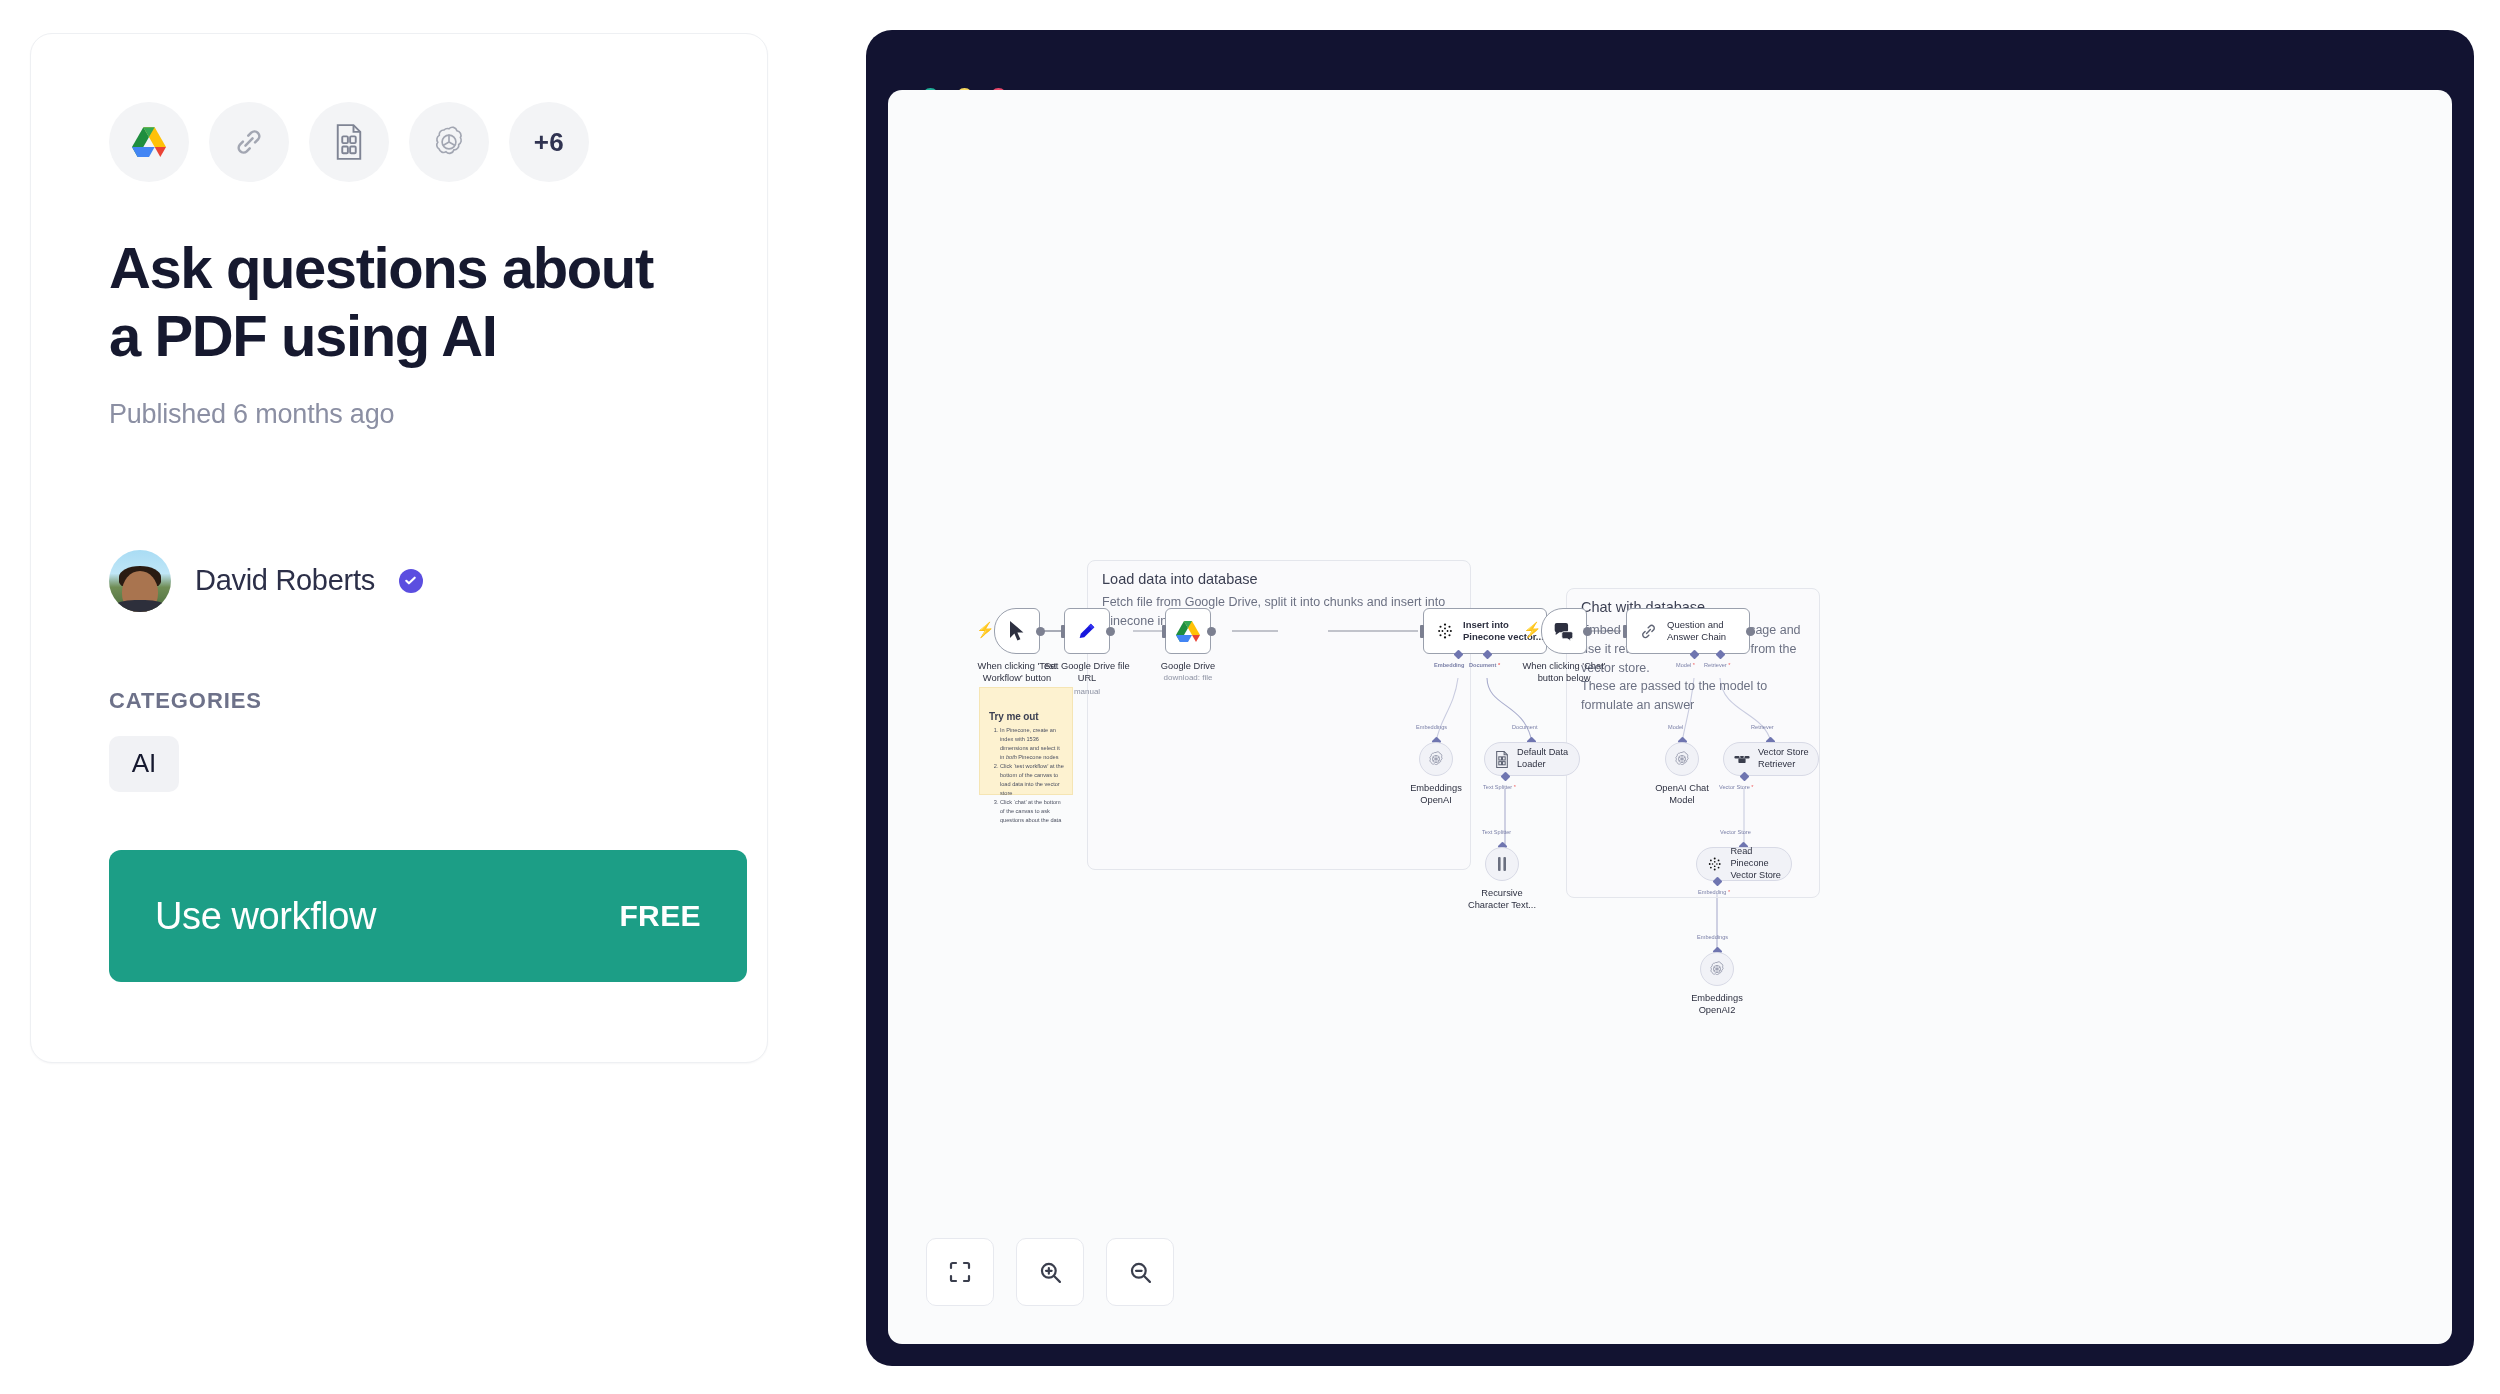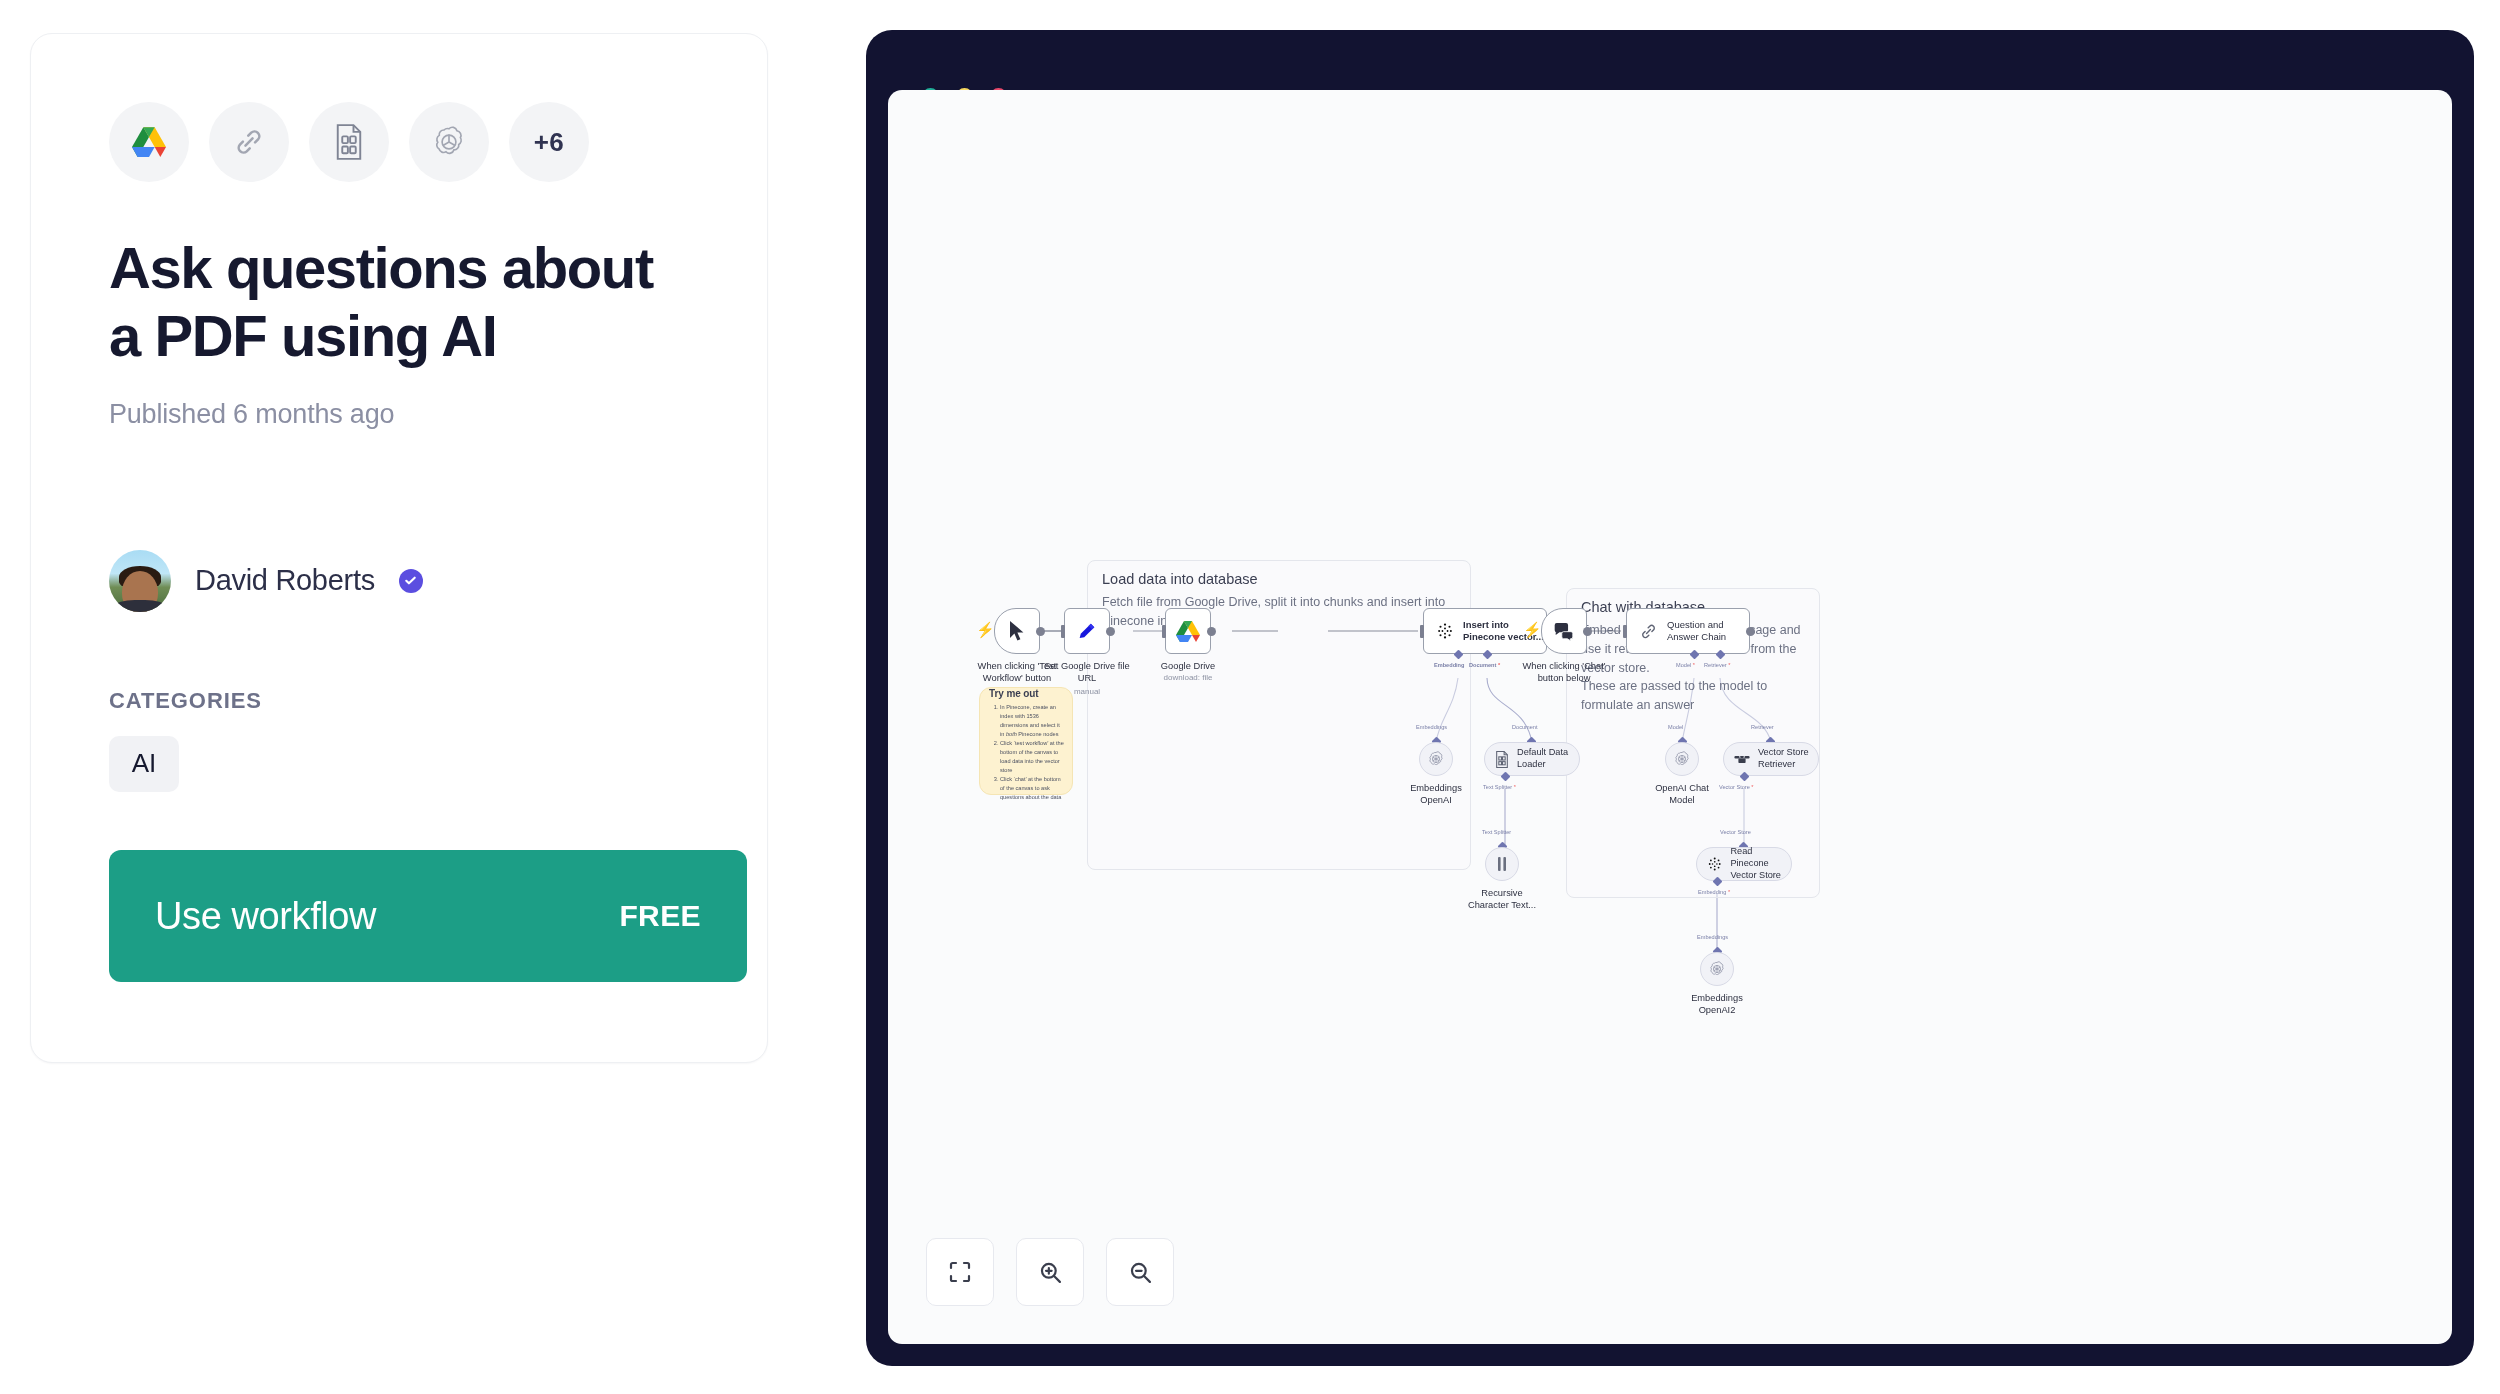--- a/index.html
+++ b/index.html
@@ -127,22 +127,22 @@
     position: absolute; left: 14px; top: 32px;
     font-size: 12.5px; color: #6c7183; line-height: 1.5; white-space: pre-line;
   }
   #panel-load { left: 199px; top: 470px; width: 384px; height: 310px; }
   #panel-chat { left: 678px; top: 470px; width: 254px; height: 310px; margin-top: 28px; }
 
   
   .sticky {
     position: absolute; left: 91px; top: 597px;
     width: 94px; height: 108px;
-    background: #fdf2d0; border: 1px solid #f5e5b4; border-radius: 12px;
-    padding: 0 8px 0 9px;
+    background: #fdf2d0; border: 1px solid #f5e5b4; border-radius: 0;
+    padding: 23px 8px 0 9px;
   }
   .sticky h4 { font-size: 10px; color: #3b3f52; font-weight: 700; letter-spacing: -.1px; }
   .sticky ol { margin: 4px 0 0 11px; padding: 0; }
   .sticky li { font-size: 5.6px; line-height: 1.62; color: #4c5161; }
   .sticky li em { font-style: italic; }
 
   
   .node { position: absolute; }
   .node-box {
     width: 46px; height: 46px; background: #ffffff;

